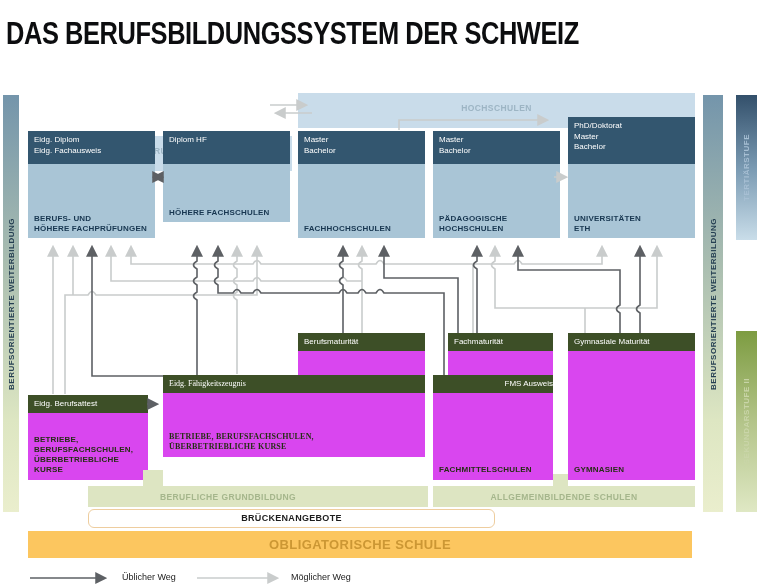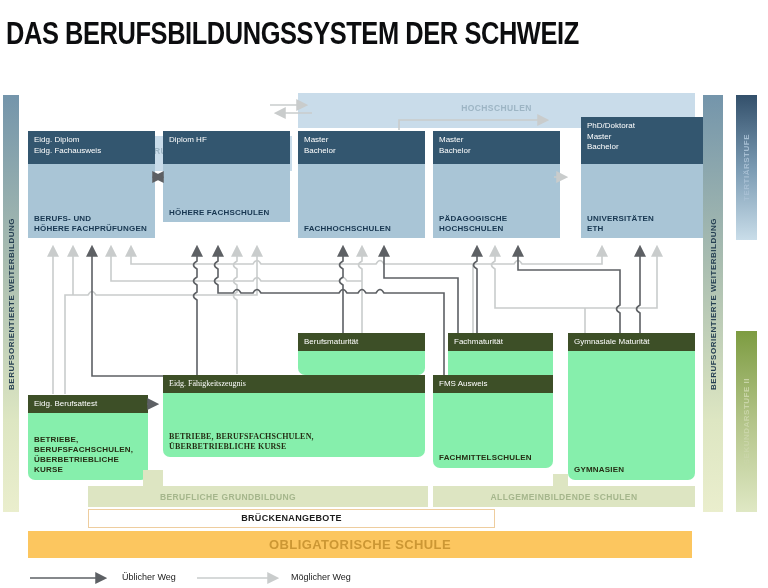--- a/index.html
+++ b/index.html
@@ -26,21 +26,21 @@
   .bhdr {
     position:absolute; left:0; right:0; top:0; background:#33566f;
     color:#ffffff; font-size:8px; line-height:10.5px; padding:4px 0 0 6px;
     box-sizing:border-box;
   }
   .bftr {
     position:absolute; left:6px; bottom:4px; color:#173650;
     font-size:8px; line-height:10px; font-weight:bold; letter-spacing:0.2px;
   }
   
-  .greenbox { background:#86efac;border-radius:7px; }
+  .greenbox { background:#d946ef; }
   .ghdr {
     position:absolute; left:0; right:0; top:0; height:18px; background:#3d4f27;
     color:#ffffff; font-size:8px; line-height:18px; padding-left:6px;
     box-sizing:border-box; white-space:nowrap;
   }
   .gftr {
     position:absolute; left:6px; bottom:5px; color:#262f15;
     font-size:8px; line-height:10px; font-weight:bold; letter-spacing:0.2px;
   }
   
@@ -127,21 +127,21 @@
     <div class="bhdr" style="height:33px;">
       <div>Master</div>
       <div>Bachelor</div>
     </div>
     <div class="bftr">
       <div>PÄDAGOGISCHE</div>
       <div>HOCHSCHULEN</div>
     </div>
   </div>
 
-  <div class="abs bluebox" style="left:568px;top:117px;width:127px;height:121px;margin-left:13px;">
+  <div class="abs bluebox" style="left:568px;top:117px;width:127px;height:121px;">
     <div class="bhdr" style="height:47px;">
       <div>PhD/Doktorat</div>
       <div>Master</div>
       <div>Bachelor</div>
     </div>
     <div class="bftr">
       <div>UNIVERSITÄTEN</div>
       <div>ETH</div>
     </div>
   </div>
@@ -160,21 +160,21 @@
   </div>
 
   <div class="abs greenbox" style="left:163px;top:375px;width:262px;height:82px;font-family:Liberation Serif, serif;">
     <div class="ghdr">Eidg. Fähigkeitszeugnis</div>
     <div class="gftr">
       <div>BETRIEBE, BERUFSFACHSCHULEN,</div>
       <div>ÜBERBETRIEBLICHE KURSE</div>
     </div>
   </div>
 
-  <div class="abs greenbox" style="left:433px;top:375px;width:120px;height:93px;">
+  <div class="abs greenbox" style="left:433px;top:375px;width:120px;height:105px;text-align:right;">
     <div class="ghdr">FMS Ausweis</div>
     <div class="gftr">FACHMITTELSCHULEN</div>
   </div>
 
   <div class="abs greenbox" style="left:28px;top:395px;width:120px;height:85px;">
     <div class="ghdr">Eidg. Berufsattest</div>
     <div class="gftr">
       <div>BETRIEBE,</div>
       <div>BERUFSFACHSCHULEN,</div>
       <div>ÜBERBETRIEBLICHE KURSE</div>
@@ -184,21 +184,21 @@
   <div class="abs" style="left:143px;top:470px;width:20px;height:17px;background:#dde5c2;"></div>
   <div class="abs" style="left:553px;top:474px;width:15px;height:13px;background:#dde5c2;"></div>
 
   <div class="abs paleband" style="left:433px;top:486px;width:262px;height:21px;">
     <span class="bandlabel">ALLGEMEINBILDENDE SCHULEN</span>
   </div>
   <div class="abs paleband" style="left:88px;top:486px;width:340px;height:21px;">
     <span class="bandlabel" style="width:280px;">BERUFLICHE GRUNDBILDUNG</span>
   </div>
 
-  <div id="bruecken" class="abs" style="left:88px;top:509px;width:407px;height:19px;">BRÜCKENANGEBOTE</div>
+  <div id="bruecken" class="abs" style="left:88px;top:509px;width:407px;height:19px;border-radius:6px;">BRÜCKENANGEBOTE</div>
   <div id="oblig" class="abs" style="left:28px;top:531px;width:664px;height:27px;">OBLIGATORISCHE SCHULE</div>
 
   <div id="bar-right-wb" class="abs vbar" style="left:703px;top:95px;width:20px;height:417px;">
     <span class="vtext">BERUFSORIENTIERTE WEITERBILDUNG</span>
   </div>
   <div id="bar-tertiaer" class="abs vbar" style="left:736px;top:95px;width:21px;height:145px;">
     <span class="vtext">TERTIÄRSTUFE</span>
   </div>
   <div id="bar-sekundar" class="abs vbar" style="left:736px;top:331px;width:21px;height:181px;">
     <span class="vtext">SEKUNDARSTUFE II</span>

